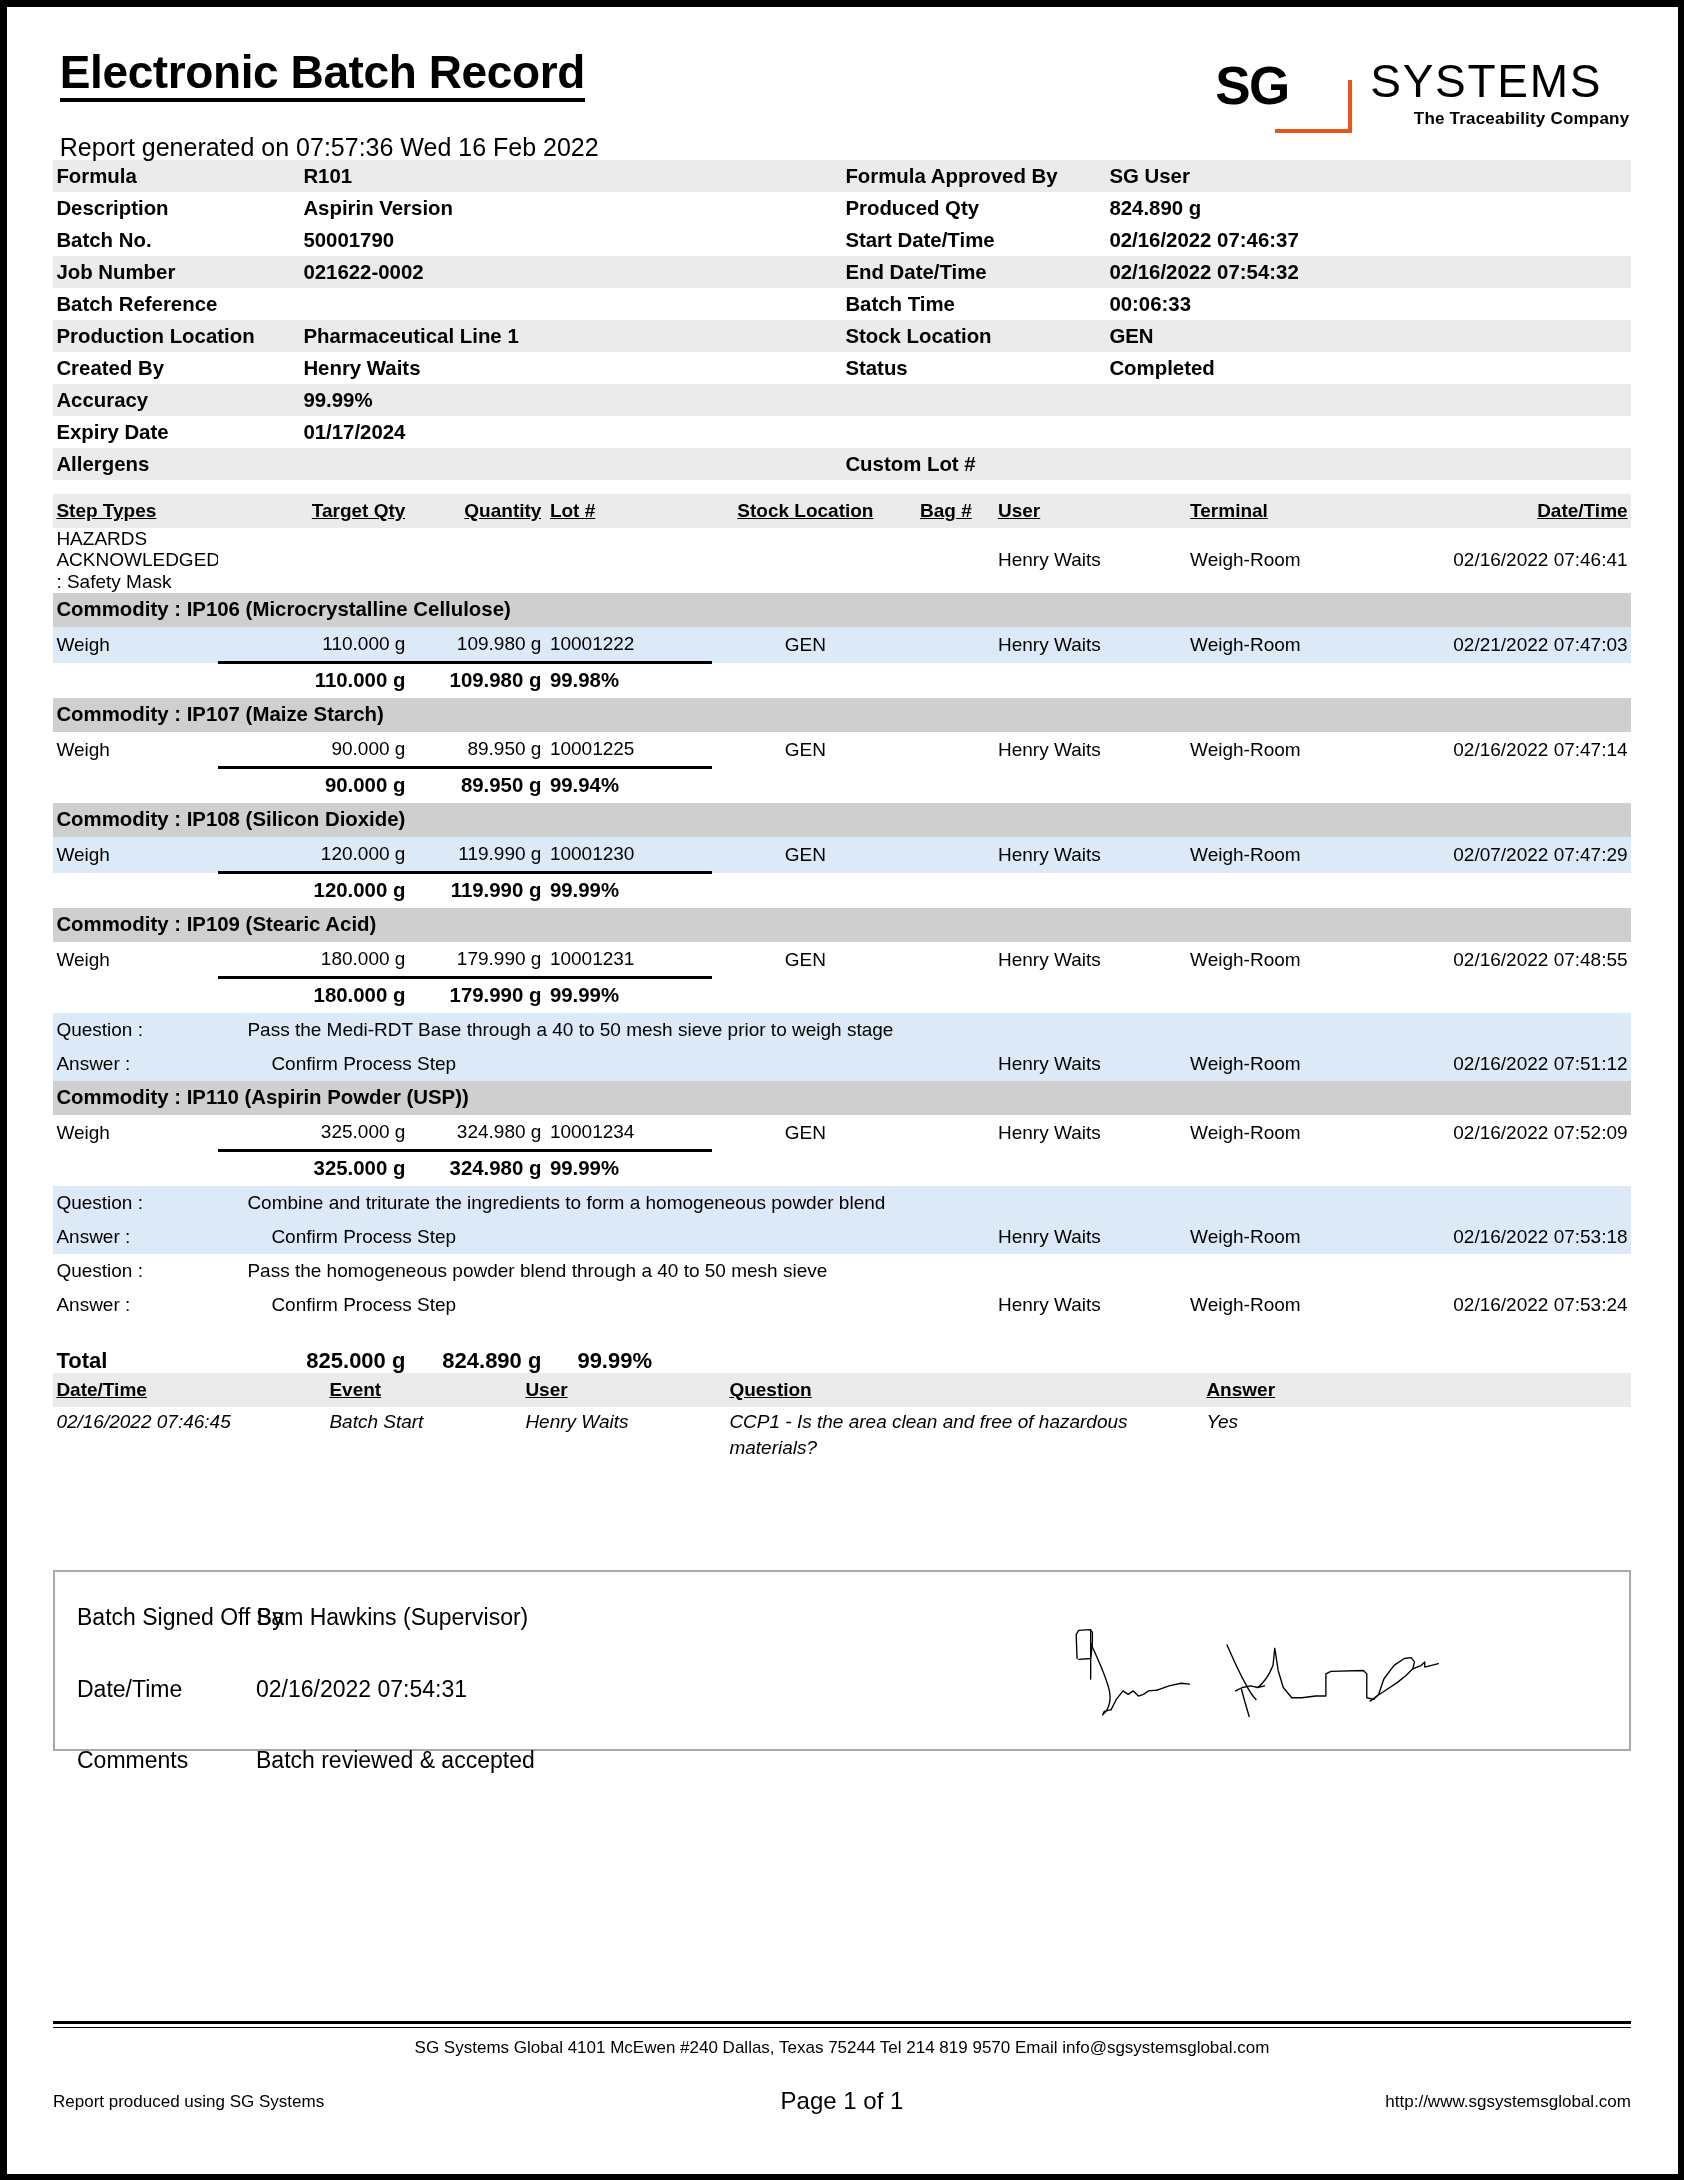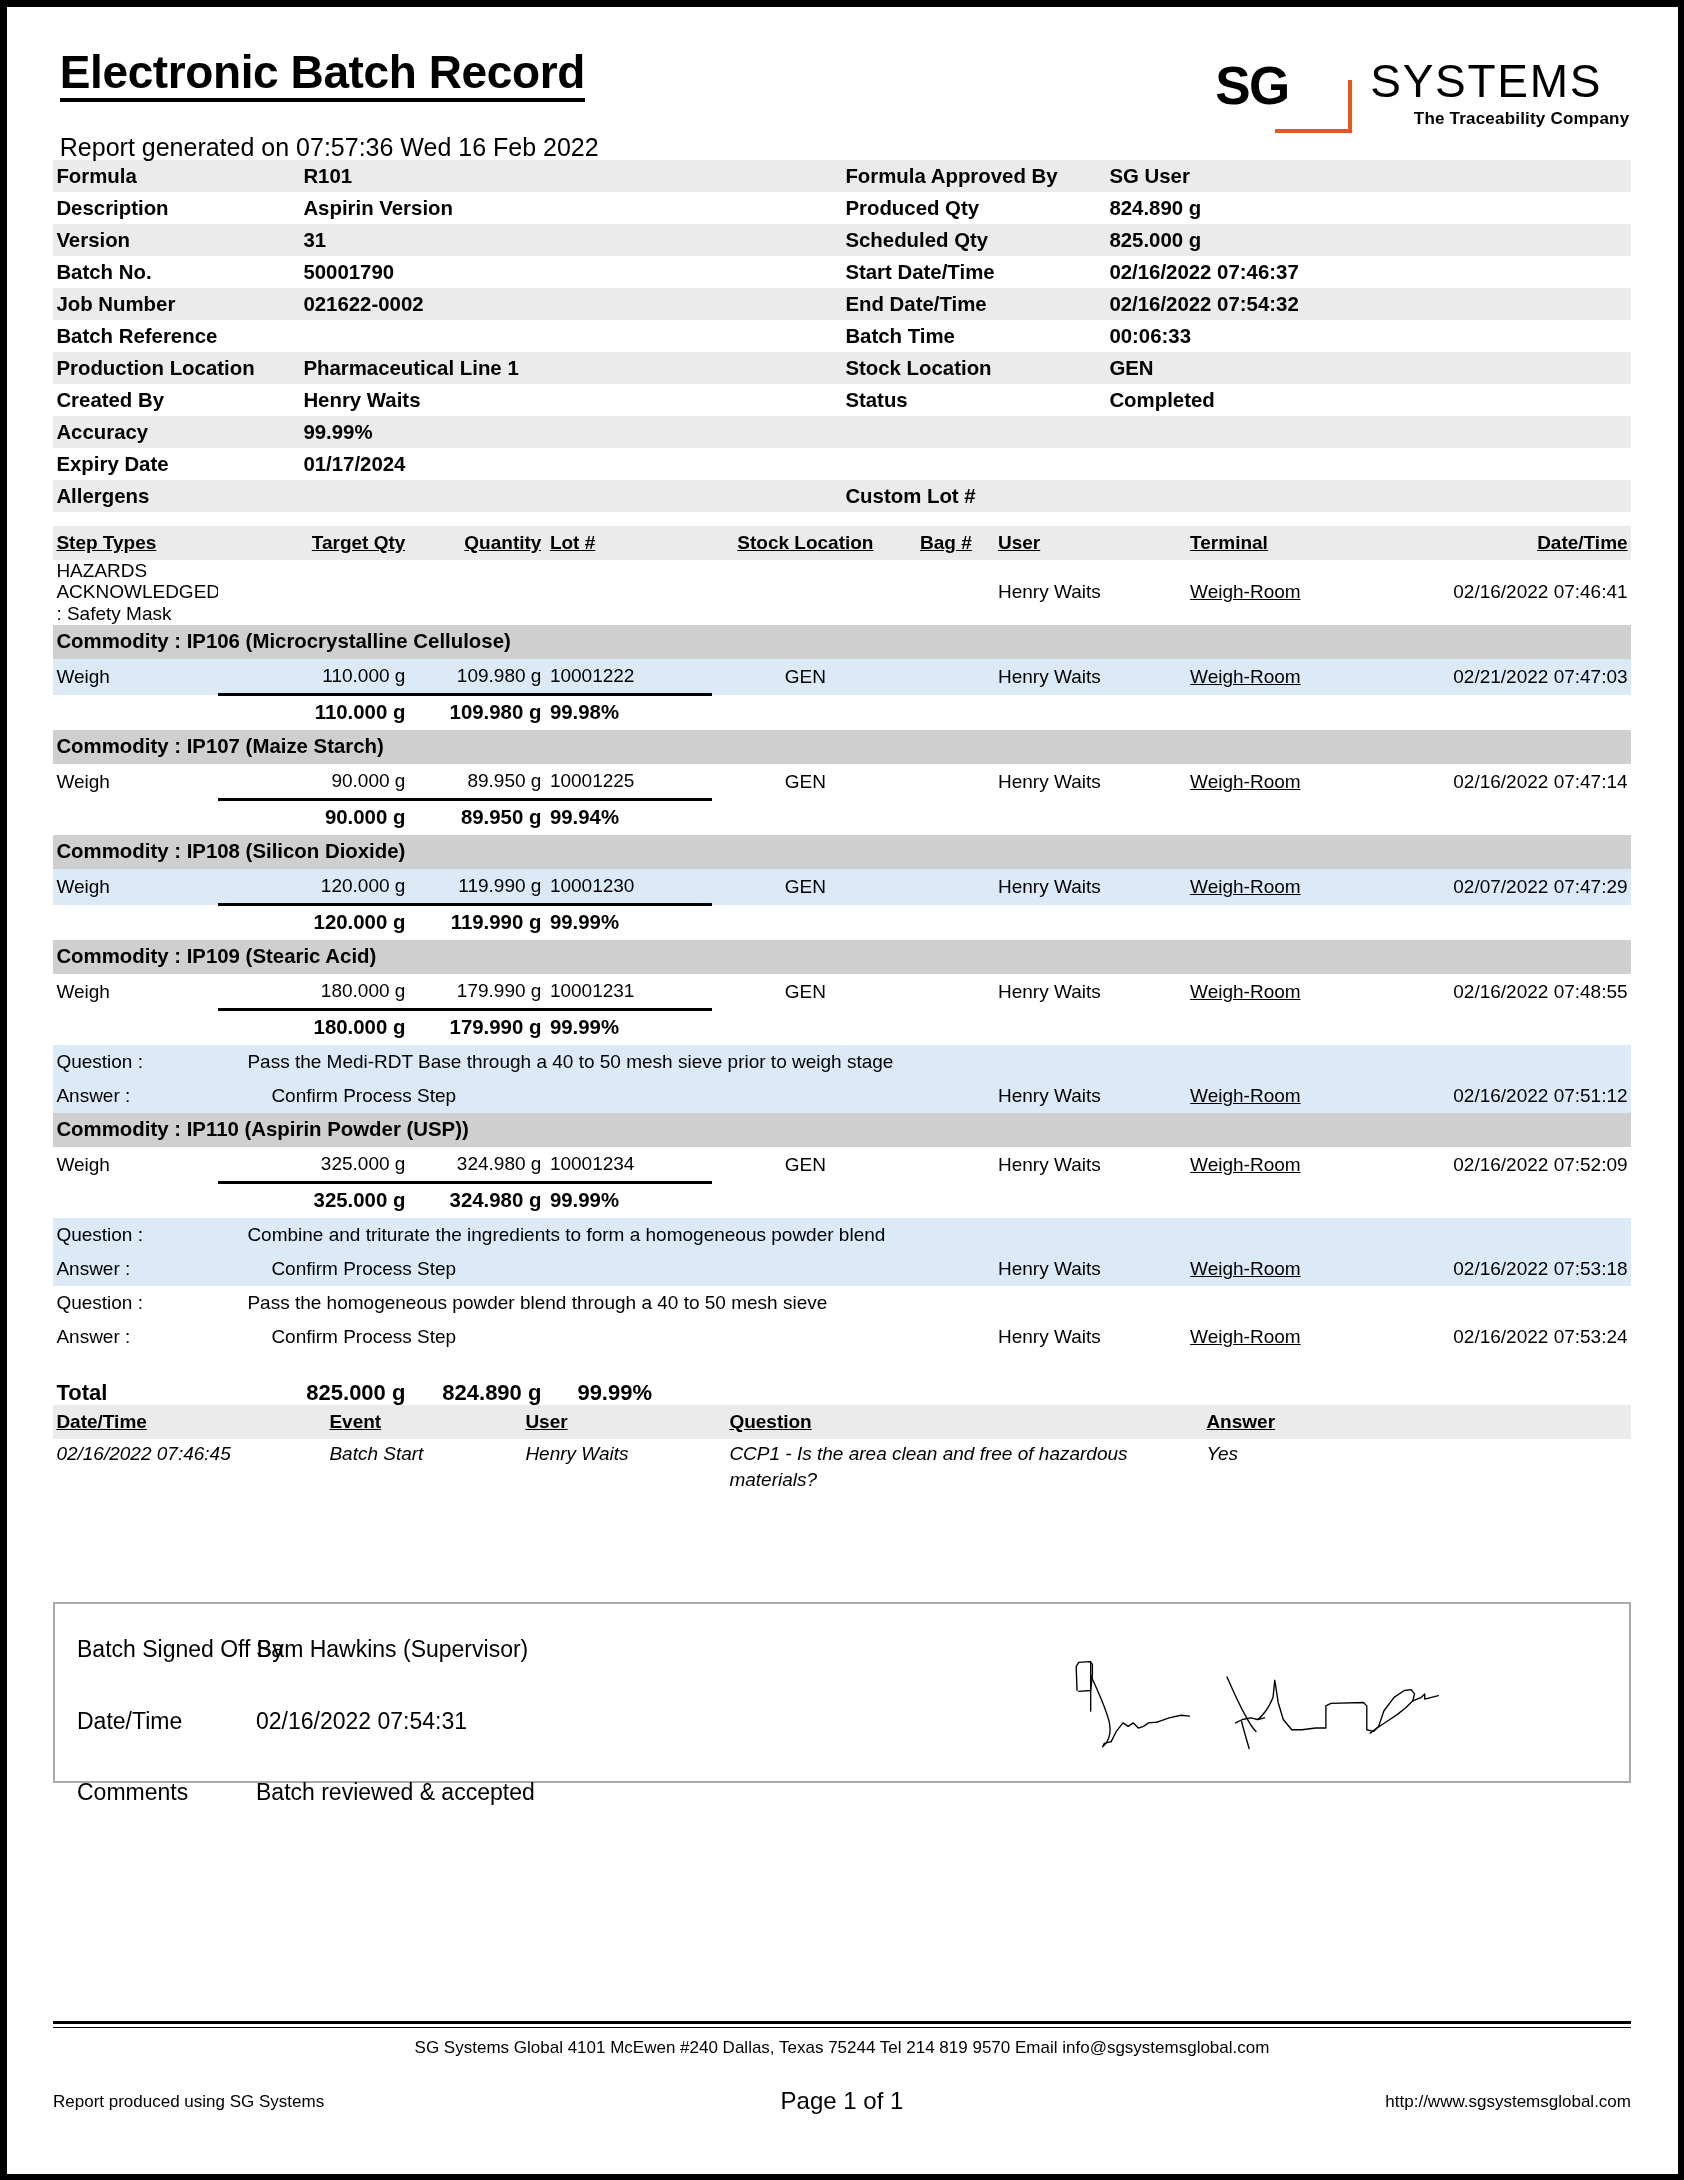--- a/index.html
+++ b/index.html
@@ -160,21 +160,21 @@
     text-decoration: underline;
   }
   
   .w-step  { width: 162px; padding-left: 3.4px !important; }
   .w-tgt   { width: 187px; text-align: right; }
   .w-qty   { width: 136px; text-align: right; }
   .w-lot   { width: 162px; padding-left: 8.5px !important; }
   .w-stk   { width: 187px; text-align: center; }
   .w-bag   { width: 94px; text-align: center; }
   .w-user  { width: 187px; padding-left: 5.1px !important; }
-  .w-term  { width: 196px; padding-left: 5.1px !important; text-decoration: underline; }
+  .w-term  { width: 196px; padding-left: 5.1px !important; }
   .w-dt    { width: auto; text-align: right; padding-right: 3.4px !important; }
 
   tr.steprow td { height: 34px; background: #ffffff; }
   tr.steprow.blue td { background: #dce9f7; }
   tr.commodity td {
     background: #cfcfcf;
     height: 34px;
     font-weight: bold;
     font-size: 20.4px;
   }
@@ -309,26 +309,20 @@
             <td class="c-lk">Formula</td>
             <td class="c-lv">R101</td>
             <td class="c-rk">Formula Approved By</td>
             <td class="c-rv">SG User</td>
           </tr>
           <tr>
             <td class="c-lk">Description</td>
             <td class="c-lv">Aspirin Version</td>
             <td class="c-rk">Produced Qty</td>
             <td class="c-rv">824.890 g</td>
-          </tr>
-          <tr class="alt">
-            <td class="c-lk">Version</td>
-            <td class="c-lv">31</td>
-            <td class="c-rk">Scheduled Qty</td>
-            <td class="c-rv">825.000 g</td>
           </tr>
           <tr>
             <td class="c-lk">Batch No.</td>
             <td class="c-lv">50001790</td>
             <td class="c-rk">Start Date/Time</td>
             <td class="c-rv">02/16/2022 07:46:37</td>
           </tr>
           <tr class="alt">
             <td class="c-lk">Job Number</td>
             <td class="c-lv">021622-0002</td>

